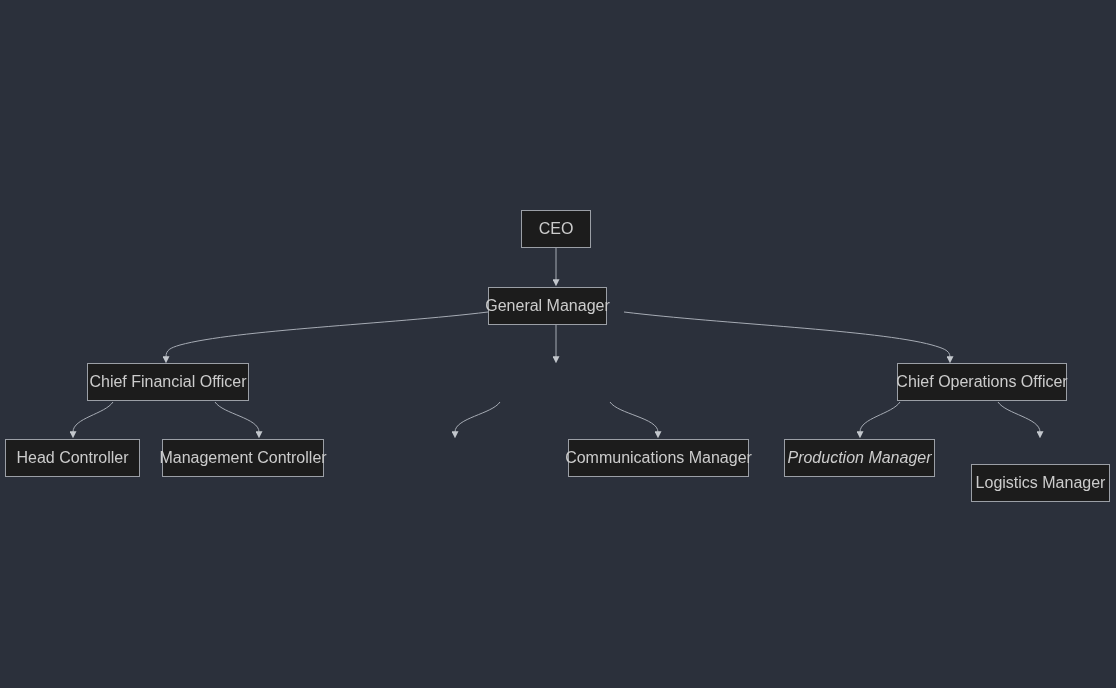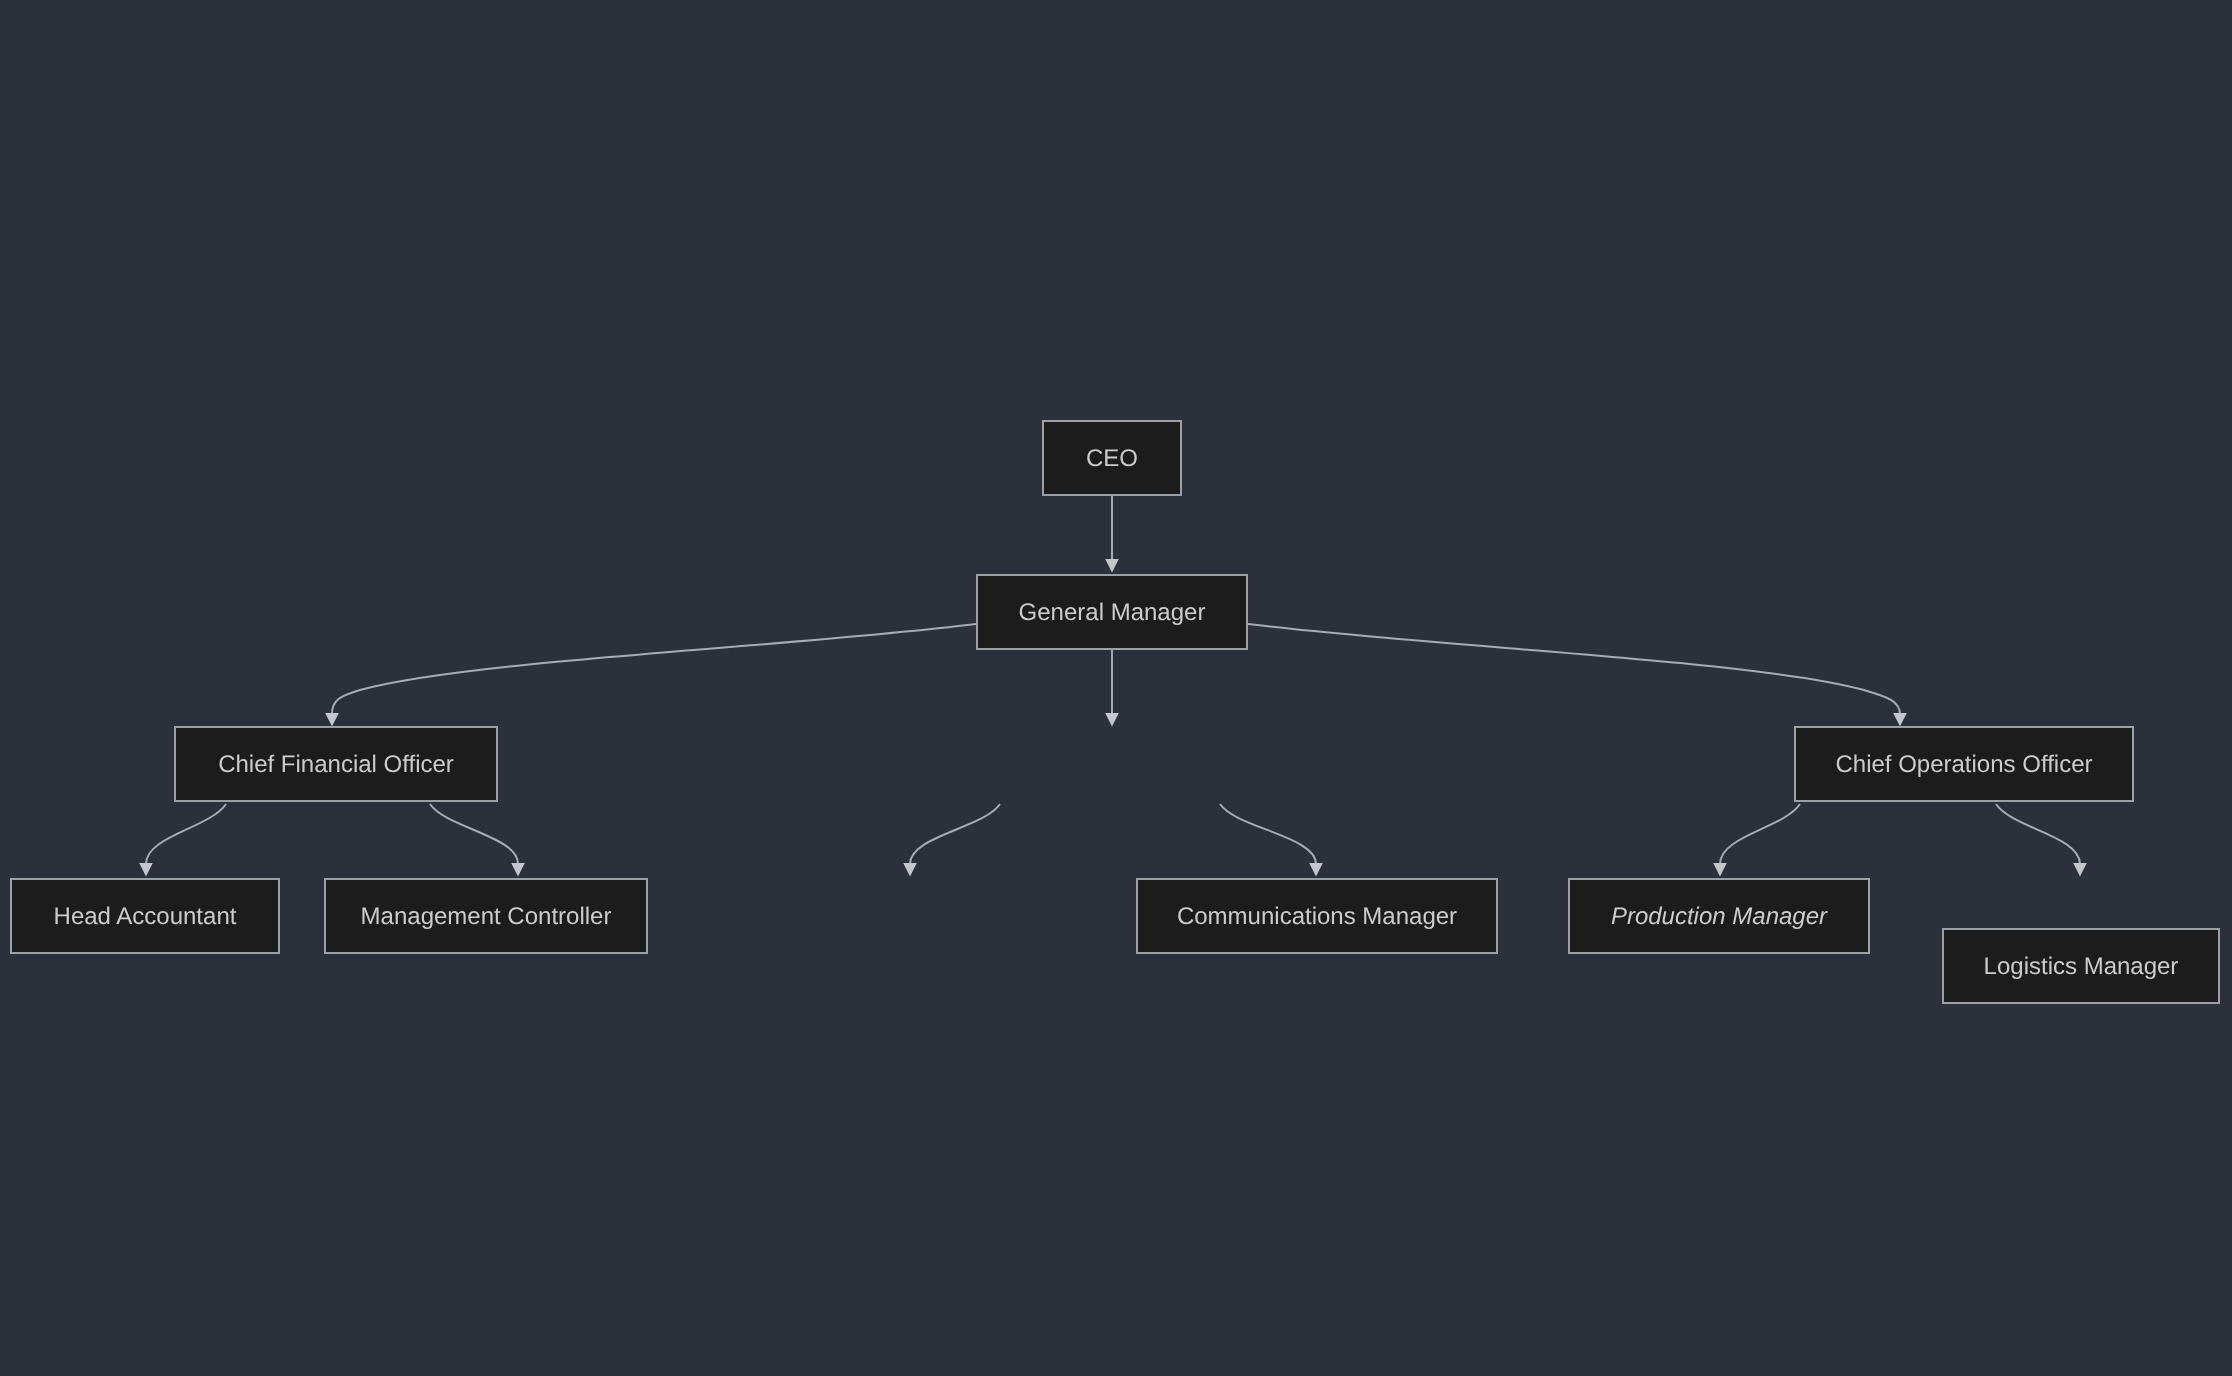--- a/index.html
+++ b/index.html
@@ -29,21 +29,21 @@
     fill: var(--edge-arrow, #c3c7cd);
     stroke: none;
   }
   .node {
     position: absolute;
     height: 38px;
     box-sizing: border-box;
     background: var(--node-fill, #1c1c1c);
     border: 1px solid var(--node-border, #9b9fa6);
     color: var(--node-text, #cccccc);
-    font-size: 12px;
+    font-size: 16px;
     display: flex;
     align-items: center;
     justify-content: center;
     text-align: left;
     white-space: nowrap;
   }
 </style>
 </head>
 <body>
 
@@ -62,28 +62,28 @@
     <path class="edge" d="M113,402 C105,414 73,418 73,432" marker-end="url(#arrowhead)"></path>
     <path class="edge" d="M215,402 C223,414 259,418 259,432" marker-end="url(#arrowhead)"></path>
     <path class="edge" d="M500,402 C492,414 455,418 455,432" marker-end="url(#arrowhead)"></path>
     <path class="edge" d="M610,402 C618,414 658,418 658,432" marker-end="url(#arrowhead)"></path>
     <path class="edge" d="M900,402 C892,414 860,418 860,432" marker-end="url(#arrowhead)"></path>
     <path class="edge" d="M998,402 C1006,414 1040,418 1040,432" marker-end="url(#arrowhead)"></path>
   </svg>
 
   <div class="node" style="left:521px; top:210px; width:70px;">CEO</div>
 
-  <div class="node" style="left:488px; top:287px; width:136px;">General Manager</div>
+  <div class="node" style="left:488px; top:287px; width:119px;">General Manager</div>
 
   <div class="node" style="left:87px; top:363px; width:162px;">Chief Financial Officer</div>
 
 
   <div class="node" style="left:865px; top:363px; width:170px;margin-left:32px;">Chief Operations Officer</div>
 
-  <div class="node" style="left:5px; top:439px; width:135px;">Head Accountant</div>
+  <div class="node" style="left:5px; top:439px; width:135px;">Head Controller</div>
 
   <div class="node" style="left:162px; top:439px; width:162px;">Management Controller</div>
 
 
   <div class="node" style="left:568px; top:439px; width:181px;">Communications Manager</div>
 
   <div class="node" style="left:784px; top:439px; width:151px;font-style:italic;">Production Manager</div>
 
   <div class="node" style="left:971px; top:464px; width:139px;">Logistics Manager</div>
 

